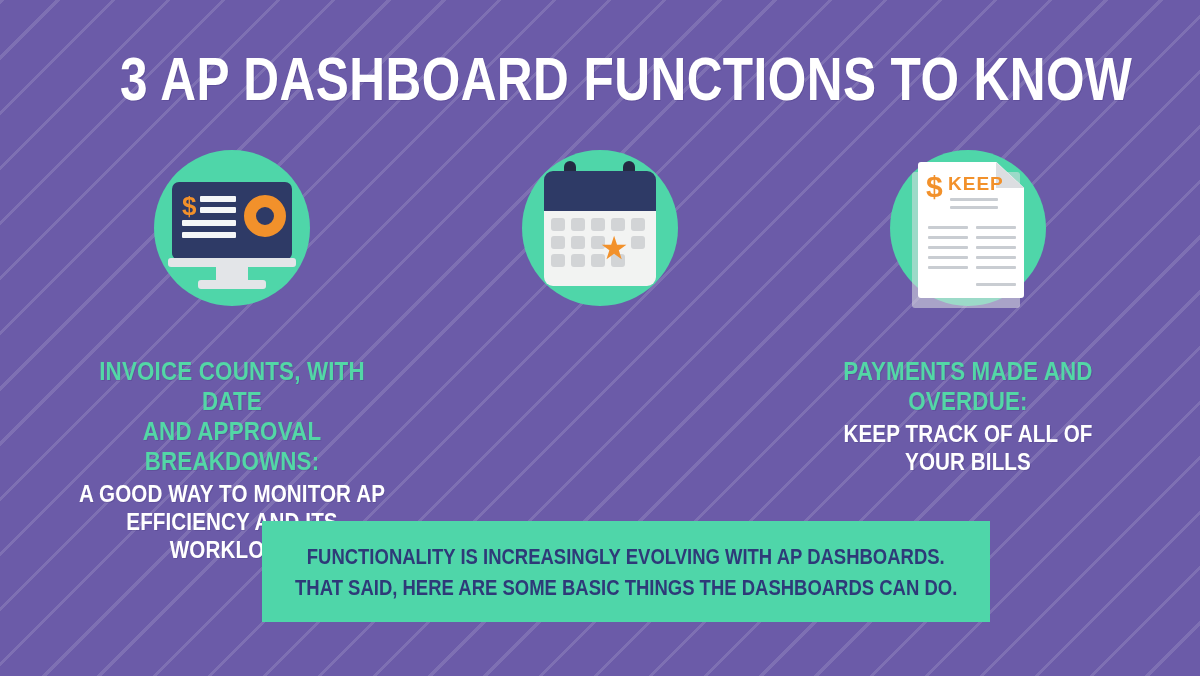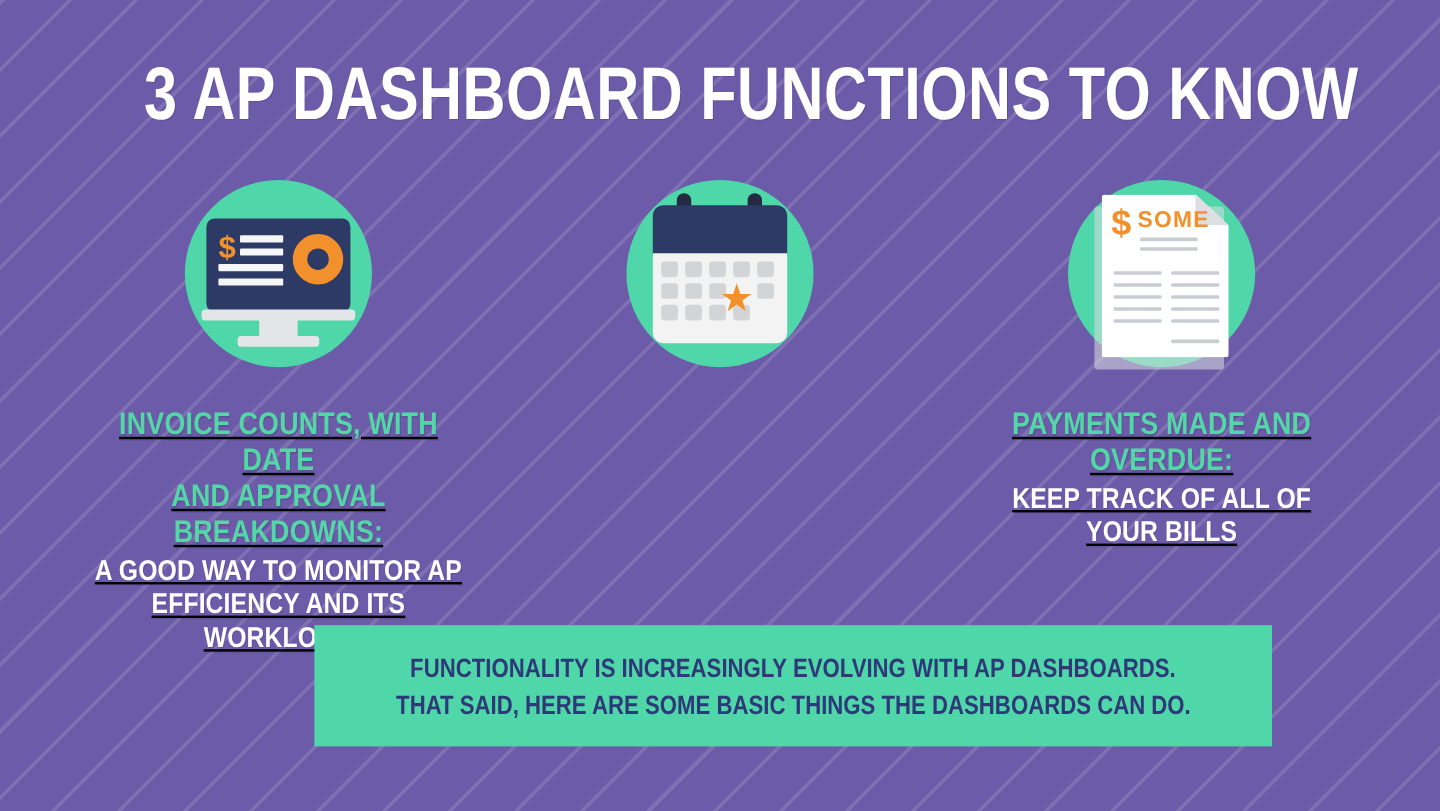--- a/index.html
+++ b/index.html
@@ -44,21 +44,21 @@
   #col-1 { left:400px; }
   #col-2 { left:768px; }
 
   .circle {
     width:156px; height:156px; border-radius:50%;
     background:#4FD6A9;
     margin:0 auto;
     position:relative;
   }
 
-  .col-text { margin-top:32px; padding:0 14px;text-decoration:underline; }
+  .col-text { margin-top:50px; padding:0 14px; }
   .heading {
     color:#53D7A6;
     font-weight:bold;
     font-size:26px;
     line-height:30px;
     letter-spacing:0.2px;
     transform:scaleX(0.86);
     transform-origin:center center;
     white-space:pre-line;
     text-shadow:1px 1px 0 rgba(60,45,110,0.22);
@@ -223,21 +223,21 @@
       <div class="cal-star">★</div>
     </div>
   </div>
 
   <div class="col" id="col-2">
     <div class="circle">
       <div class="bill-shadow"></div>
       <div class="bill-page"></div>
       <div class="bill-fold"></div>
       <div class="bill-dollar">$</div>
-      <div class="bill-word">SOME</div>
+      <div class="bill-word">KEEP</div>
       <div class="bill-line" style="left:60px;top:48px;width:48px;"></div>
       <div class="bill-line" style="left:60px;top:56px;width:48px;"></div>
       <div class="bill-line" style="left:38px;top:76px;width:40px;"></div>
       <div class="bill-line" style="left:38px;top:86px;width:40px;"></div>
       <div class="bill-line" style="left:38px;top:96px;width:40px;"></div>
       <div class="bill-line" style="left:38px;top:106px;width:40px;"></div>
       <div class="bill-line" style="left:38px;top:116px;width:40px;"></div>
       <div class="bill-line" style="left:86px;top:76px;width:40px;"></div>
       <div class="bill-line" style="left:86px;top:86px;width:40px;"></div>
       <div class="bill-line" style="left:86px;top:96px;width:40px;"></div>
@@ -246,19 +246,19 @@
       <div class="bill-line" style="left:86px;top:133px;width:40px;"></div>
     </div>
     <div class="col-text">
       <div class="heading">PAYMENTS MADE AND
 OVERDUE:</div>
       <div class="body">KEEP TRACK OF ALL OF
 YOUR BILLS</div>
     </div>
   </div>
 
-  <div id="banner" style="position:absolute;left:262px;top:521px;width:798px;height:101px;background:#4FD6A9;
+  <div id="banner" style="position:absolute;left:262px;top:521px;width:728px;height:101px;background:#4FD6A9;
               display:flex;flex-direction:column;align-items:center;justify-content:center;">
     <div class="banner-line" style="color:#2E3A78;font-weight:bold;font-size:22px;line-height:31px;transform:scaleX(0.84);white-space:nowrap;">FUNCTIONALITY IS INCREASINGLY EVOLVING WITH AP DASHBOARDS.</div>
     <div class="banner-line" style="color:#2E3A78;font-weight:bold;font-size:22px;line-height:31px;transform:scaleX(0.84);white-space:nowrap;">THAT SAID, HERE ARE SOME BASIC THINGS THE DASHBOARDS CAN DO.</div>
   </div>
 
 </div>
 
 </body></html>

